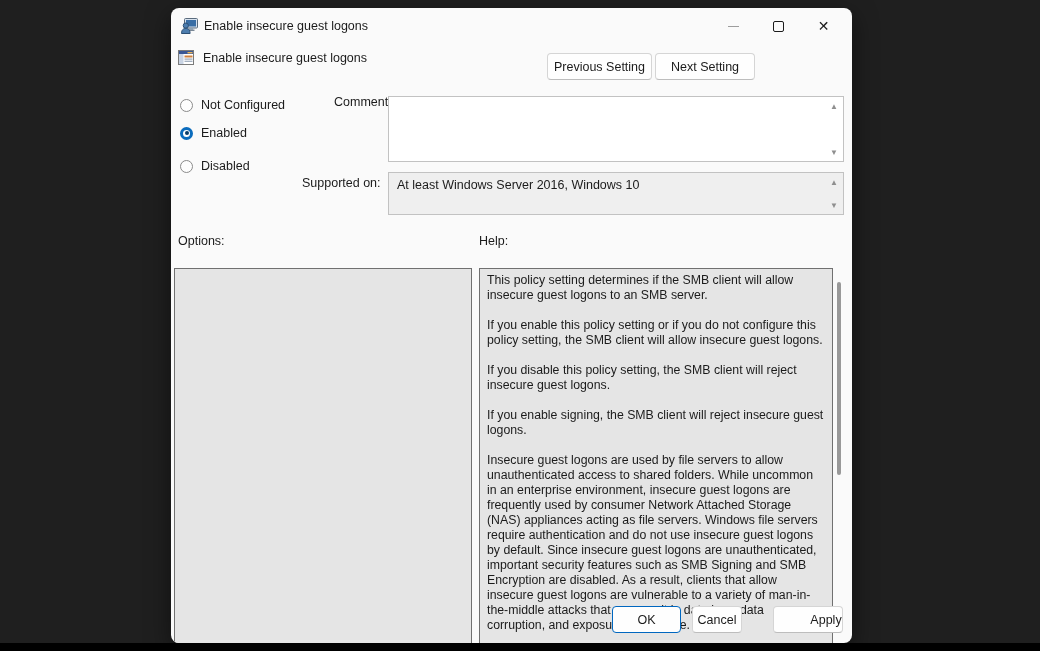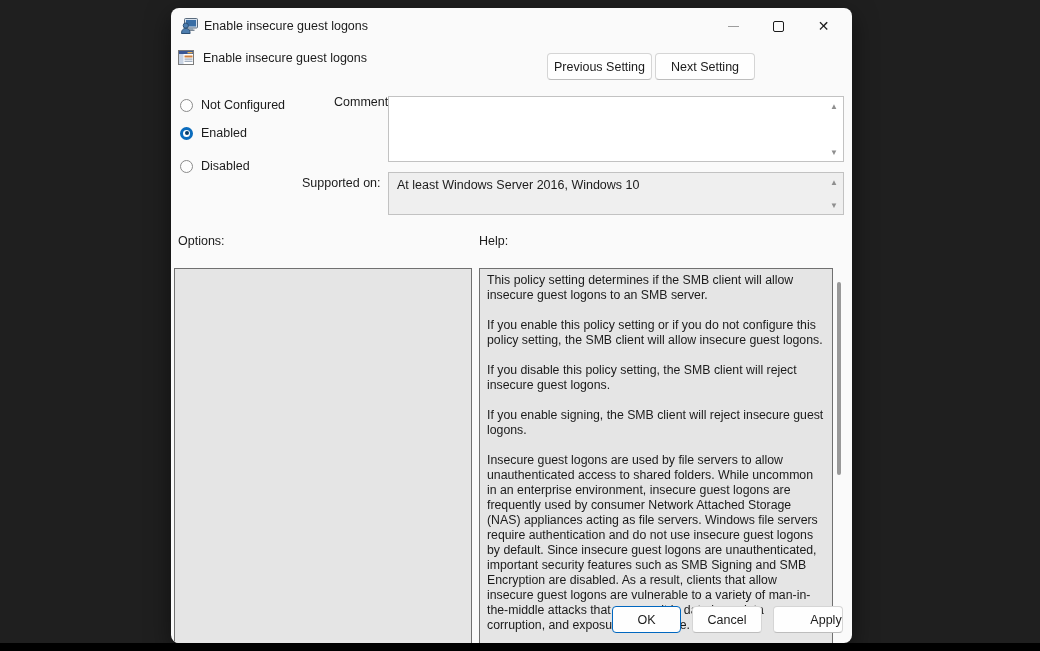--- a/index.html
+++ b/index.html
@@ -115,21 +115,21 @@
   
   .dlg-btn {
     position: absolute; top: 598px; height: 27px;
     background: #fefefe;
     border: 1px solid #d5d5d5; border-bottom-color: #bdbdbd;
     border-radius: 4px;
     font-family: "Liberation Sans", sans-serif; font-size: 12.5px; color: #1b1b1b;
     display: flex; align-items: center; justify-content: center;
   }
   .dlg-btn.ok { left: 441px; width: 69px; border-color: #0067c0; }
-  .dlg-btn.cancel { left: 521px; width: 70px; }
+  .dlg-btn.cancel { left: 521px; width: 50px; }
   .dlg-btn.apply { left: 602px; width: 70px; padding-left: 36px; }
 </style>
 </head>
 <body>
 
 <div class="gp-window">
 
   <div class="titlebar">
     <svg class="app-icon" viewBox="0 0 17 16">
       <rect x="3.5" y="0.5" width="13" height="9.5" rx="1" fill="#d7e2ee" stroke="#5a6b7d"></rect>

